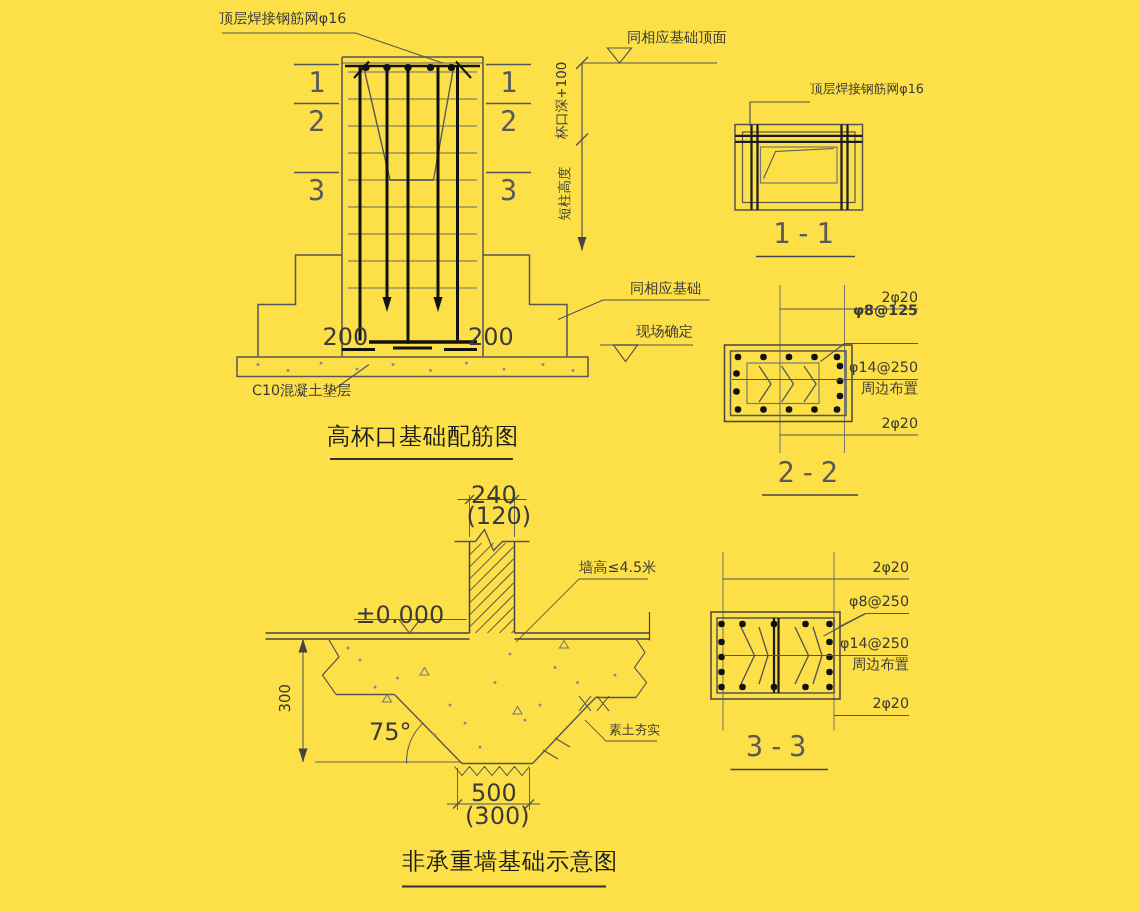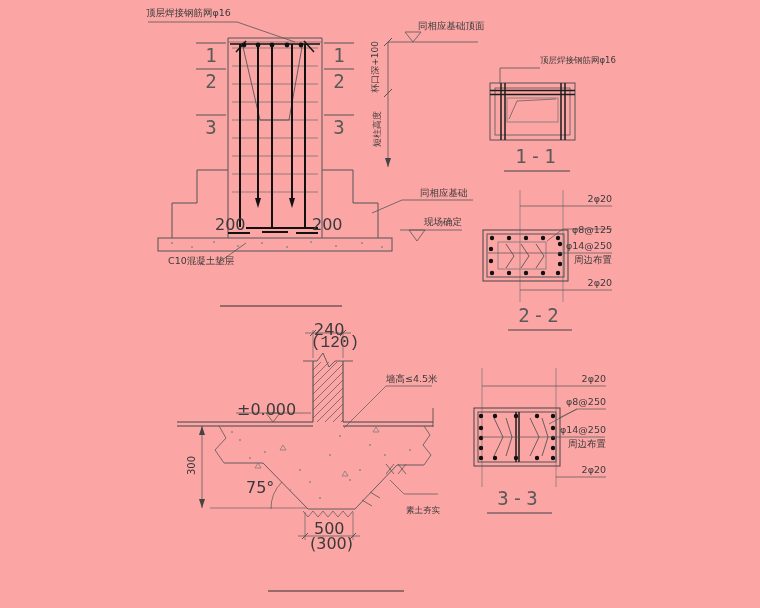--- a/index.html
+++ b/index.html
@@ -1,16 +1,16 @@
 <!DOCTYPE html>
 <html><head>
 <meta charset="utf-8">
 <style>
   html,body{margin:0;padding:0;background:#fff;}
-  .sheet{position:relative;width:760px;height:608px;background:#fca5a5;
+  .sheet{position:relative;width:760px;height:608px;background:#fde047;
          font-family:"DejaVu Sans",sans-serif;color:#333;overflow:hidden;}
   .sheet svg{position:absolute;left:0;top:0;}
   .lbl{position:absolute;white-space:nowrap;color:#3a3a3a;line-height:1.1;}
   .t8{font-size:8.5px;} .t9{font-size:9.5px;} .t10{font-size:16px;}
   .mark{font-size:19px;color:#5a5a5a;font-family:"DejaVu Sans Mono",monospace;
         width:26px;text-align:center;}
   .caption{font-size:19px;color:#5a5a5a;font-family:"DejaVu Sans Mono",monospace;
            letter-spacing:3px;text-align:center;}
   .vert{transform:rotate(-90deg);text-align:center;width:60px;font-size:9px;}
   .bigtitle{font-size:15.5px;color:#1d1d1d;letter-spacing:0.5px;}
@@ -325,41 +325,43 @@
   <span class="lbl t9" style="left:424px;top:217px;">现场确定</span>
   <span class="lbl t9" style="left:168px;top:256px;">C10混凝土垫层</span>
   <span class="lbl t10" style="left:215px;top:216px;">200</span>
   <span class="lbl t10" style="left:312px;top:216px;">200</span>
   <span class="lbl mark" style="left:198px;top:45px;">1</span>
   <span class="lbl mark" style="left:198px;top:71px;">2</span>
   <span class="lbl mark" style="left:198px;top:117px;">3</span>
   <span class="lbl mark" style="left:326px;top:45px;">1</span>
   <span class="lbl mark" style="left:326px;top:71px;">2</span>
   <span class="lbl mark" style="left:326px;top:117px;">3</span>
+  <span class="lbl bigtitle" style="left:218px;top:283px;">高杯口基础配筋图</span>
 
   <span class="lbl t8" style="left:540px;top:56px;">顶层焊接钢筋网φ16</span>
   <span class="lbl caption" style="left:505px;top:146px;width:64px;">1-1</span>
 
   <span class="lbl t9 ra" style="left:560px;top:194px;width:52px;">2φ20</span>
-  <span class="lbl t9 ra" style="left:560px;top:225px;width:52px;">φ8@125</span>
+  <span class="lbl t9 ra" style="left:560px;top:203px;width:52px;font-weight:bold;">φ8@125</span>
   <span class="lbl t9 ra" style="left:556px;top:241px;width:56px;">φ14@250</span>
   <span class="lbl t9 ra" style="left:560px;top:255px;width:52px;">周边布置</span>
   <span class="lbl t9 ra" style="left:560px;top:278px;width:52px;">2φ20</span>
   <span class="lbl caption" style="left:508px;top:305px;width:64px;">2-2</span>
 
   <span class="lbl t9 ra" style="left:554px;top:374px;width:52px;">2φ20</span>
   <span class="lbl t9 ra" style="left:554px;top:397px;width:52px;">φ8@250</span>
   <span class="lbl t9 ra" style="left:550px;top:425px;width:56px;">φ14@250</span>
   <span class="lbl t9 ra" style="left:554px;top:439px;width:52px;">周边布置</span>
   <span class="lbl t9 ra" style="left:554px;top:465px;width:52px;">2φ20</span>
   <span class="lbl caption" style="left:486px;top:488px;width:66px;">3-3</span>
 
   <span class="lbl t10" style="left:314px;top:321px;width:28px;text-align:right;">240</span>
-  <span class="lbl t10" style="left:311px;top:335px;width:34px;text-align:left;font-family:Liberation Mono, monospace;">(120)</span>
+  <span class="lbl t10" style="left:311px;top:335px;width:34px;text-align:left;">(120)</span>
   <span class="lbl t9" style="left:386px;top:374px;">墙高≤4.5米</span>
   <span class="lbl t10" style="left:237px;top:401px;">±0.000</span>
   <span class="lbl vert" style="left:161px;top:460px;font-size:10px;">300</span>
   <span class="lbl t10" style="left:246px;top:479px;">75°</span>
-  <span class="lbl t8" style="left:406px;top:506px;">素土夯实</span>
+  <span class="lbl t8" style="left:406px;top:483px;">素土夯实</span>
   <span class="lbl t10" style="left:314px;top:520px;width:30px;text-align:center;">500</span>
   <span class="lbl t10" style="left:310px;top:535px;width:38px;text-align:center;">(300)</span>
+  <span class="lbl bigtitle" style="left:268px;top:566px;">非承重墙基础示意图</span>
 
 </div>
 
 </body></html>

